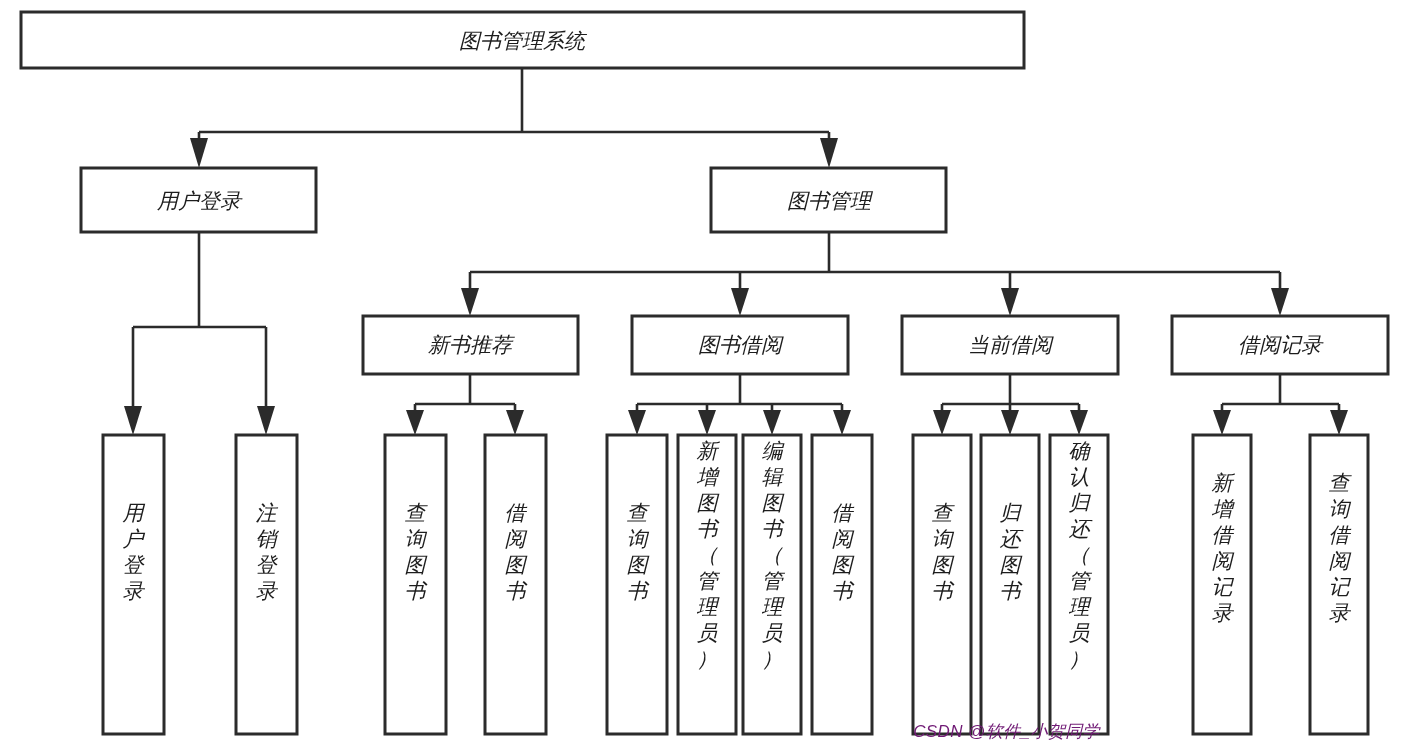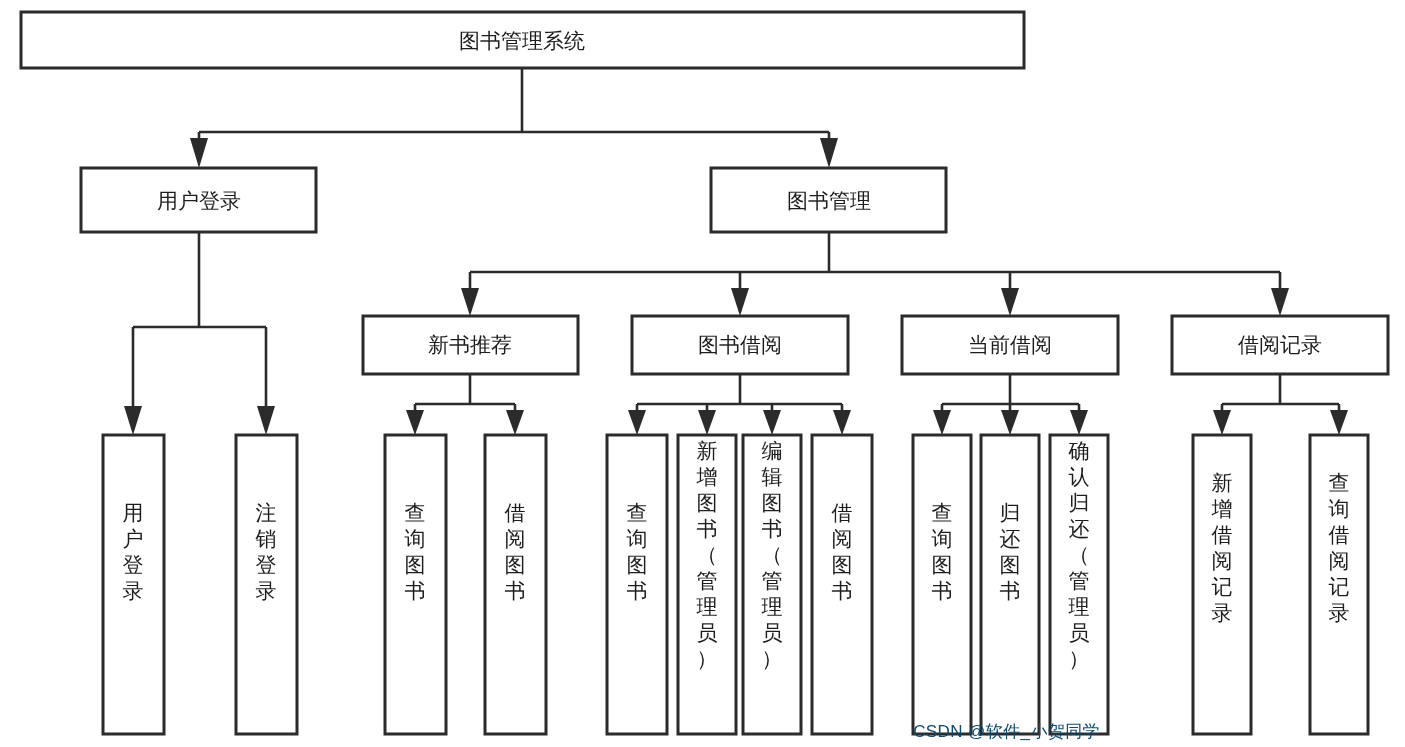--- a/index.html
+++ b/index.html
@@ -11,20 +11,21 @@
     width: 1405px;
     height: 747px;
     font-family: "Liberation Sans", "DejaVu Sans", sans-serif;
     overflow: hidden;
     position: relative;
   }
   #diagram-root {
     position: relative;
     width: 1114px;
     height: 747px;
+    font-style: italic;
   }
   svg#flow-svg {
     position: absolute;
     top: 0;
     left: 0;
     width: 1405px;
     height: 747px;
     display: block;
   }
   .node-rect {
@@ -54,21 +55,21 @@
     font-family: "Liberation Sans", "DejaVu Sans", sans-serif;
     font-size: 21px;
     text-anchor: middle;
   }
   .watermark-text {
     position: absolute;
     right: 14px;
     bottom: 4px;
     font-family: "Liberation Sans", "DejaVu Sans", sans-serif;
     font-size: 17px;
-    color: #0c4a6e;
+    color: #701a75;
     white-space: nowrap;
     letter-spacing: 0.4px;
   }
 </style>
 </head>
 <body>
 
 <div id="diagram-root">
 
   <svg id="flow-svg" viewBox="0 0 1405 747" xmlns="http://www.w3.org/2000/svg">

